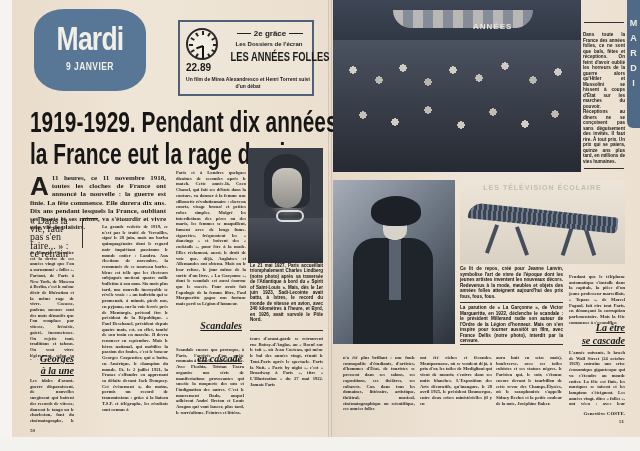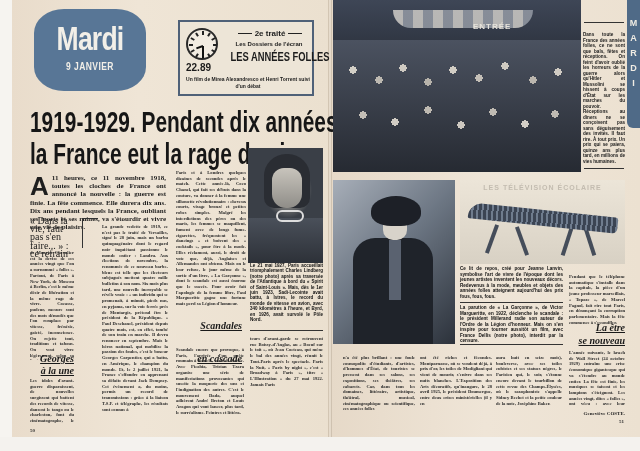--- a/index.html
+++ b/index.html
@@ -123,21 +123,21 @@
     <div class="tick" style="transform:rotate(180deg)"></div>
     <div class="tick" style="transform:rotate(210deg)"></div>
     <div class="tick" style="transform:rotate(240deg)"></div>
     <div class="tick" style="transform:rotate(270deg)"></div>
     <div class="tick" style="transform:rotate(300deg)"></div>
     <div class="tick" style="transform:rotate(330deg)"></div>
     <div class="hand-h"></div>
     <div class="hand-m"></div>
   </div>
   <div class="prog-time">22.89</div>
-  <div class="prog-channel">2e traité</div>
+  <div class="prog-channel">2e grâce</div>
   <div class="prog-series">Les Dossiers de l'écran</div>
   <div class="prog-title">LES ANNÉES FOLLES</div>
   <div class="prog-credits">Un film de Mirea Alexandresco et Henri Torrent suivi d'un débat</div>
 </div>
 
 <div class="headline l1">1919-1929. Pendant dix années folles</div>
 <div class="headline l2">la France eut la rage de vivre</div>
 
 <div class="lead">
   <span class="dropcap">A</span>
@@ -165,21 +165,21 @@
   <div class="helmet"></div>
   <div class="face"></div>
   <div class="goggles"></div>
 </div>
 <div class="caption-aviator">Le 21 mai 1927, Paris accueillait triomphalement Charles Lindberg (notre photo) après sa traversée de l'Atlantique à bord du « Spirit of Saint-Louis ». Mais, dès le 1er juin 1923, Sadi-Lecointe avait battu, à Istres, le record du monde de vitesse en avion, avec 340 kilomètres à l'heure, et Byrd, en 1926, avait survolé le Pôle Nord.</div>
 <div class="rule" style="left:250px; top:330px; width:73px;"></div>
 <div class="col" style="left:250px; top:336px; width:73px; height:60px;">teurs d'avant-garde se retrouvent rue Boissy-d'Anglas, au « Boeuf sur le toit », où Jean Cocteau, qui mène le bal des années vingt, réunit le Tout-Paris après le spectacle. Paris la Nuit, « Paris by night », c'est « Broadway à Paris », titre « L'Illustration » du 27 mai 1922. Jamais Paris</div>
 
 <div class="photo photo-party">
   <div class="banner"></div>
-  <div class="sign">ENTRÉE</div>
+  <div class="sign">ANNÉES</div>
   <div class="crowd"></div>
 </div>
 <div class="rule" style="left:584px; top:22px; width:40px;"></div>
 <div class="side-note" style="top:32px;">Dans toute la France des années folles, ce ne sont que bals, fêtes et réceptions. On feint d'avoir oublié les horreurs de la guerre alors qu'Hitler et Mussolini se hissent à coups d'État sur les marches du pouvoir. Réceptions au dîners ne se conçoivent pas sans déguisement des invités. Il faut rire. À tout prix. Un prix qui se paiera, quinze ans plus tard, en millions de vies humaines.</div>
 <div class="rule" style="left:584px; top:168px; width:40px;"></div>
 
 <div class="side-tab">
   <div>M</div>
   <div>A</div>
   <div>R</div>
@@ -202,21 +202,21 @@
     <div class="leg4"></div>
   <div class="seat"></div>
 </div>
 <div class="caption-chaise">Ce lit de repos, créé pour Jeanne Lanvin, symbolise l'art de vivre de l'époque dont les jeunes artistes inventent les nouveaux décors. Redevenus à la mode, meubles et objets des années folles atteignent aujourd'hui des prix fous, fous, fous.</div>
 <div class="rule" style="left:460px; top:302px; width:103px;"></div>
 <div class="caption-garconne">La parution de « La Garçonne », de Victor Margueritte, en 1922, déclenche le scandale : le président Millerand radie son auteur de l'Ordre de la Légion d'honneur. Mais on s'en inspire pour tourner aussitôt un film, avec France Dellis (notre photo), interdit par la censure.</div>
 <div class="rule" style="left:460px; top:344px; width:103px;"></div>
 
 <div class="col" style="left:569px; top:274px; width:56px; height:50px;">Pendant que le téléphone automatique s'installe dans la capitale, la pièce d'un jeune professeur marseillais, « Topaze », de Marcel Pagnol, fait rire tout Paris, en dénonçant la corruption parlementaire. Mais la fête commence à s'essouffler.</div>
 <div class="subhead" style="left:569px; top:322px; width:56px;">La être</div>
-<div class="subhead" style="left:569px; top:335px; width:56px;">se nouveau</div>
+<div class="subhead" style="left:569px; top:335px; width:56px;">se cascade</div>
 <div class="col" style="left:569px; top:350px; width:56px; height:58px;">L'année suivante, le krach de Wall Street (24 octobre 1929) entraîne une crise économique gigantesque qui va s'étendre au monde entier. La fête est finie, les musiques se taisent et les lampions s'éteignent. Les années vingt, dites « folles », ont vécu : avec leur enthousiasme, leur espérance et leurs illusions.</div>
 <div class="signature">Geneviève COSTE.</div>
 <div class="page-num" style="left:619px; top:419px;">51</div>
 
 <div class="col" style="left:343px; top:355px; width:72px; height:58px;">n'a été plus brillant : une foule cosmopolite d'étudiants, d'artistes, d'hommes d'État, de touristes se pressent dans ses salons, ses expositions, ses théâtres, ses cabarets. Car, dans tous les domaines, littéraire, artistique, théâtral, musical, cinématographique ou scientifique, ces années folles</div>
 <div class="col" style="left:420px; top:355px; width:72px; height:58px;">ont été riches et fécondes. Montparnasse, où se vendent déjà, à prix d'or, les toiles de Modigliani qui vient de mourir, s'enivre dans ses nuits blanches. L'Exposition des Arts décoratifs, qu'inaugure, le 28 avril 1925, le président Doumergue, entre deux crises ministérielles (il y en</div>
 <div class="col" style="left:496px; top:355px; width:66px; height:58px;">aura huit en seize mois), bouleverse, avec ses toiles cubistes et ses statues nègres, le Parisien qui, le soir, s'étonne encore devant le tourbillon de cette revue des Champs-Élysées, où le saxophoniste s'appelle Sidney Bechet et la petite couleur de la note, Joséphine Baker.</div>
 
 <div class="bottom-strip"></div>
 

